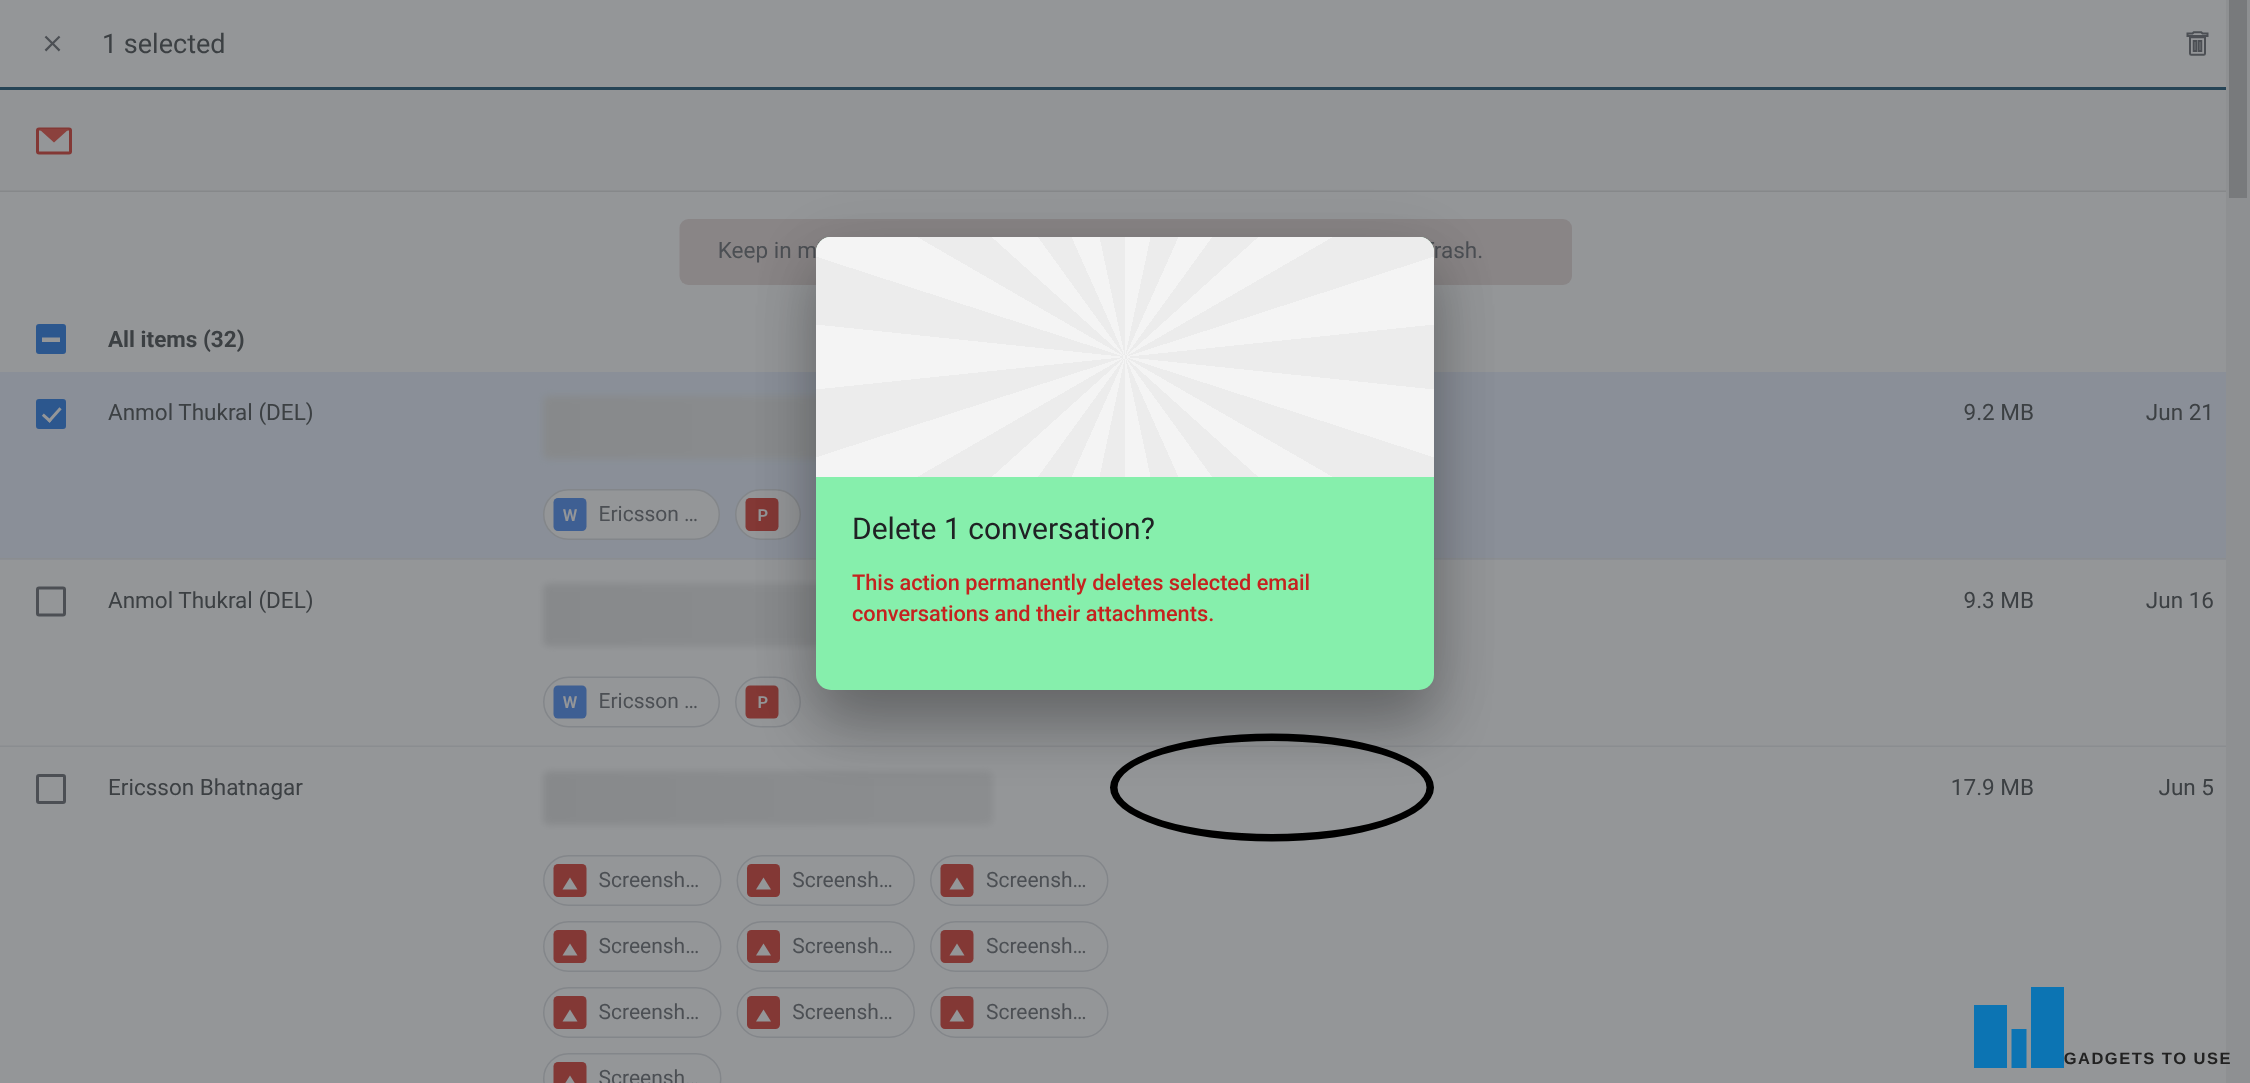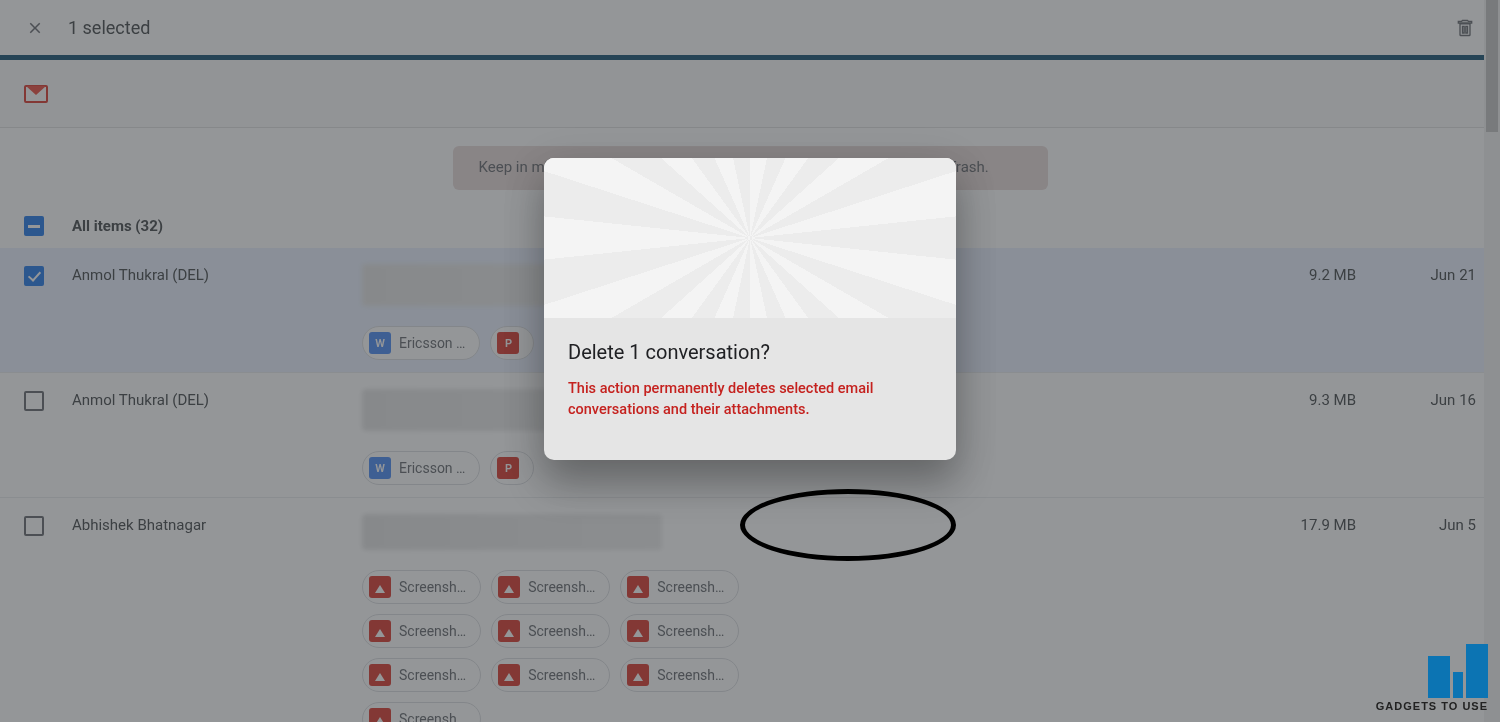--- a/index.html
+++ b/index.html
@@ -1,19 +1,19 @@
 <!DOCTYPE html>
 <html><head>
 <meta charset="utf-8">
 <style>
   * { box-sizing: border-box; margin: 0; padding: 0; }
   html, body { width: 1500px; height: 722px; overflow: hidden; font-family: Roboto, Arial, sans-serif; background: #fff; color: #202124; }
   .app { position: relative; width: 1500px; height: 722px; }
   
-  .topbar { display: flex; align-items: center; height: 60px; padding: 0 24px; border-bottom: 5px solid #0c4a6e; }
+  .topbar { display: flex; align-items: center; height: 60px; padding: 0 24px; border-bottom: 2px solid #0c4a6e; }
   .topbar .close { width: 22px; height: 22px; margin-right: 22px; color: #5f6368; cursor: pointer; display:flex; align-items:center; justify-content:center; }
   .topbar .title { font-size: 18px; color: #3c4043; }
   .topbar .trash-can { margin-left: auto; width: 22px; height: 22px; color: #5f6368; cursor:pointer; display:flex; align-items:center; justify-content:center; }
   
   .banner { display: flex; align-items: center; height: 68px; padding: 0 24px; border-bottom: 1px solid #e0e0e0; background: #fafafa; }
   .banner .gmail-icon { width: 24px; height: 18px; margin-right: 15px; position: relative; }
   .banner .gmail-icon .body { position:absolute; inset:0; border:2px solid #d93025; border-radius:2px; background:#fff; }
   .banner .gmail-icon .flap { position:absolute; left:50%; top:1px; width:0; height:0; border-left:10px solid transparent; border-right:10px solid transparent; border-top:9px solid #ea4335; transform:translateX(-50%); }
   .banner .msg { font-size: 15px; color: #5f6368; }
   .banner a { color: #1a73e8; text-decoration: underline; cursor: pointer; }
@@ -41,37 +41,37 @@
   .chip .ci { width:22px; height:22px; border-radius:3px; display:flex; align-items:center; justify-content:center; margin-right:8px; color:#fff; font-size:11px; font-weight:600; }
   .chip .ci.doc { background:#4285f4; }
   .chip .ci.pdf { background:#d93025; }
   .chip .ci.img { background:#d93025; }
   .chip .ci.img .triangle { width:0;height:0;border-left:5px solid transparent;border-right:5px solid transparent;border-bottom:8px solid #fff; margin-top:3px;}
   .chip .txt { overflow:hidden; text-overflow:ellipsis; white-space:nowrap; }
   .row .size { width:120px; flex:0 0 120px; font-size:15px; color:#3c4043; text-align:right; padding-top:2px; }
   .row .date { width:120px; flex:0 0 120px; font-size:15px; color:#3c4043; text-align:right; padding-top:2px; }
   
   .overlay { position:absolute; inset:0; background:rgba(60,64,67,0.55); display:flex; align-items:flex-start; justify-content:center; }
-  .modal { width:412px; background:#e5e5e5; border-radius:10px; margin-top:158px; box-shadow:0 24px 38px rgba(0,0,0,0.25),0 9px 46px rgba(0,0,0,0.12); overflow:hidden; }
+  .modal { width:412px; background:#86efac; border-radius:10px; margin-top:158px; box-shadow:0 24px 38px rgba(0,0,0,0.25),0 9px 46px rgba(0,0,0,0.12); overflow:hidden; }
   .modal .illus { height:160px; background:#f2f2f2; position:relative; overflow:hidden; }
   .modal .illus::before { content:''; position:absolute; left:50%; top:50%; width:500px; height:500px; transform:translate(-50%,-50%);
      background: repeating-conic-gradient(from 0deg, #f4f4f4 0deg 12deg, #ececec 12deg 24deg); border-radius:50%; }
   .modal .content { padding: 22px 24px 22px 24px; }
   .modal h2 { font-size:20px; font-weight:400; color:#202124; margin-bottom:14px; }
   .modal .warn { font-size:14.5px; color:#c5221f; line-height:1.45; font-weight:500; margin-bottom:18px; }
   .modal .ack { display:flex; align-items:flex-start; gap:14px; font-size:14.5px; color:#3c4043; line-height:1.45; padding:4px 0 6px 2px; border-radius:18px;  }
   .modal .ack .ackbox { width:22px; height:22px; background:#1a73e8; border-radius:3px; position:relative; flex:0 0 auto; margin-top:2px; box-shadow: 0 0 0 8px #e8f0fe; }
   .modal .ack .ackbox::after { content:''; position:absolute; left:6px; top:2px; width:5px; height:11px; border:solid #fff; border-width:0 2.5px 2.5px 0; transform:rotate(42deg); }
   .modal .actions { display:flex; justify-content:flex-end; align-items:center; gap:22px; margin-top:22px; }
   .modal .cancel { color:#1a73e8; font-size:15px; font-weight:500; cursor:pointer; padding:8px 6px; }
   .modal .perm { background:#d93025; color:#fff; font-size:15px; font-weight:500; padding:10px 18px; border-radius:5px; cursor:pointer; border:none; }
   
   .anno-ellipse { position:absolute; border:5px solid #000; border-radius:50%; pointer-events:none; }
   
-  .watermark { position:absolute; right:12px; bottom:10px; display:flex; flex-direction:column; align-items:flex-end; }
+  .watermark { position:absolute; right:12px; bottom:10px; display:flex; flex-direction:row; align-items:flex-end; }
   .watermark .logo { display:flex; align-items:flex-end; gap:3px; }
   .watermark .bar1 { width:22px; height:42px; background:#0c74b3; }
   .watermark .bar2 { width:10px; height:26px; background:#0c74b3; }
   .watermark .bar3 { width:22px; height:54px; background:#0c74b3; }
   .watermark .t { font-family: Arial, sans-serif; font-size:11px; letter-spacing:1px; color:#222; font-weight:700; margin-top:2px; }
   
   .vscroll { position:absolute; right:0; top:0; width:16px; height:100%; background:#f1f1f1; }
   .vscroll .thumb { position:absolute; left:2px; right:2px; top:0; height:132px; background:#c1c1c1; border-radius:0; }
   svg { display:block; }
 </style>
@@ -155,21 +155,21 @@
               </div>
           </div>
         </div>
       </div>
       <div class="size">9.3 MB</div>
       <div class="date">Jun 16</div>
     </div>
 
     <div class="row" style="border-bottom:none;">
       <div class="chkbox"></div>
-      <div class="sender">Abhishek Bhatnagar</div>
+      <div class="sender">Ericsson Bhatnagar</div>
       <div class="mid">
         <div class="blur small"></div>
         <div class="chips" style="max-width:460px;">
           <div class="chip">
               <div class="ci img">
                 <div class="triangle"></div>
               </div>
               <div class="txt">Screensh…</div>
             </div>
           <div class="chip">

